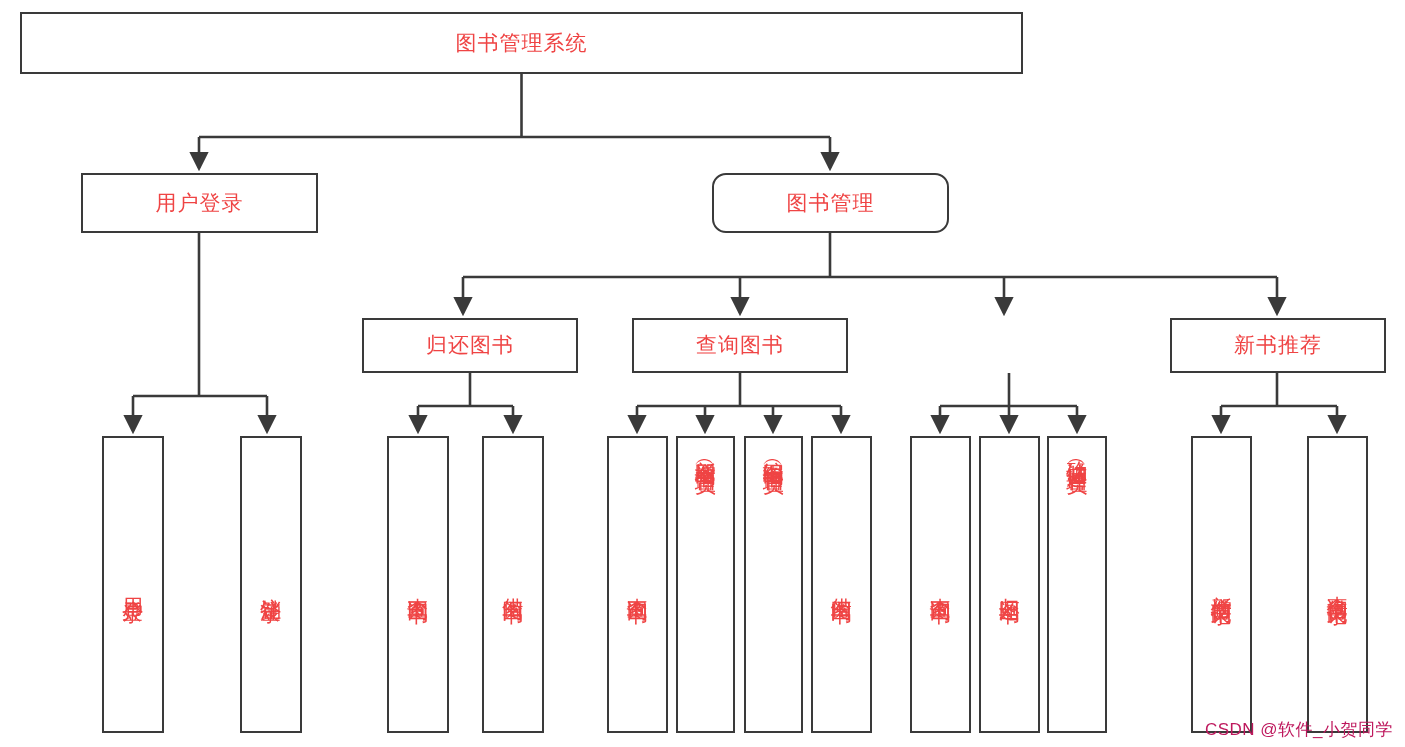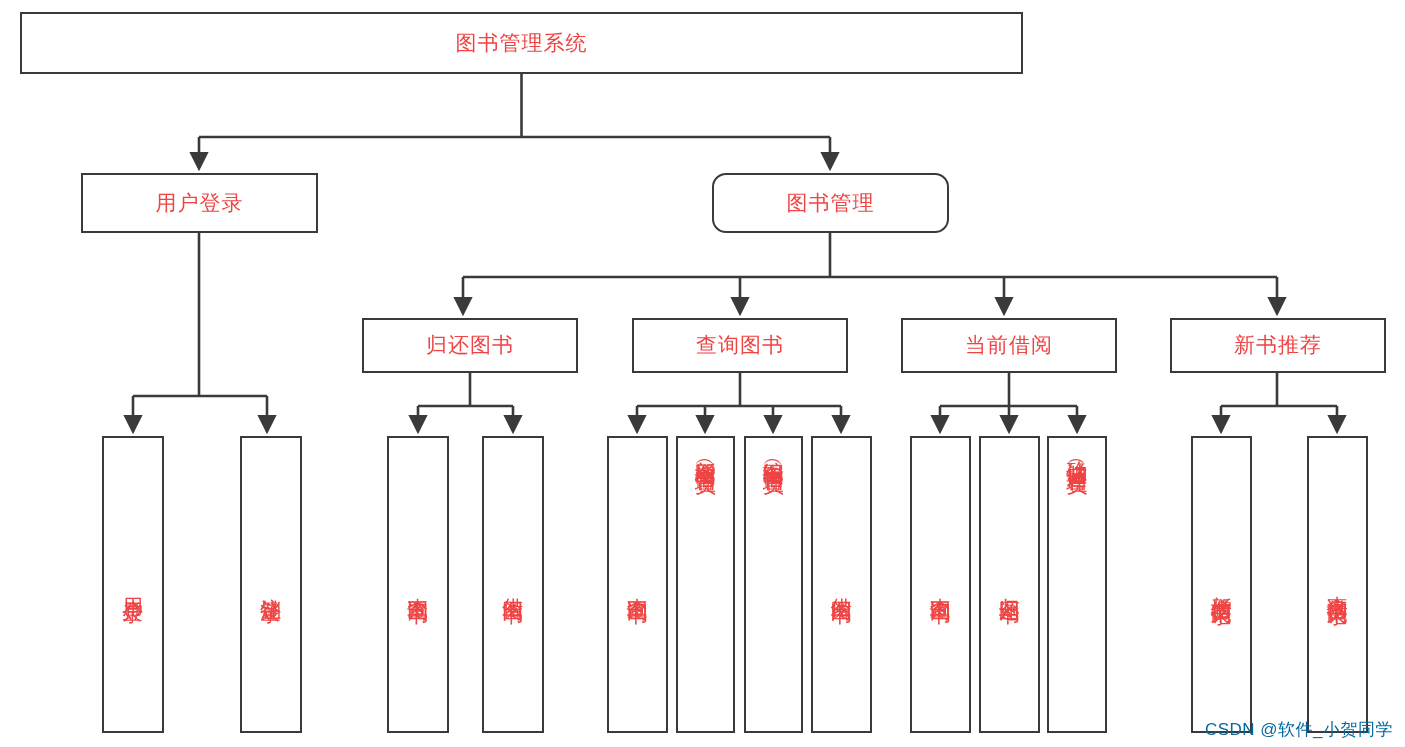--- a/index.html
+++ b/index.html
@@ -60,21 +60,21 @@
   }
   .node-v.vcenter {
     align-items: center;
     padding-top: 0;
   }
   #watermark {
     position: absolute;
     right: 12px;
     bottom: 6px;
     font-size: 17px;
-    color: #0369a1;
+    color: #be185d;
     letter-spacing: 0.5px;
     white-space: nowrap;
     text-align: right;
   }
 </style>
 </head>
 <body>
 
 <div id="diagram-root">
 
@@ -139,23 +139,20 @@
   <div class="node node-h" style="left:712px; top:173px; width:237px; height:60px;border-radius:14px;">
     <span class="node-label">图书管理</span>
   </div>
 
   <div class="node node-h" style="left:362px; top:318px; width:216px; height:55px;">
     <span class="node-label">归还图书</span>
   </div>
   <div class="node node-h" style="left:632px; top:318px; width:216px; height:55px;">
     <span class="node-label">查询图书</span>
   </div>
-  <div class="node node-h" style="left:901px; top:318px; width:216px; height:55px;">
-    <span class="node-label">当前借阅</span>
-  </div>
   <div class="node node-h" style="left:1170px; top:318px; width:216px; height:55px;">
     <span class="node-label">新书推荐</span>
   </div>
 
   <div class="node node-v vcenter" style="left:102px; top:436px; width:62px; height:297px;">
     <span class="node-label">用户登录</span>
   </div>
   <div class="node node-v vcenter" style="left:240px; top:436px; width:62px; height:297px;">
     <span class="node-label">注销登录</span>
   </div>

